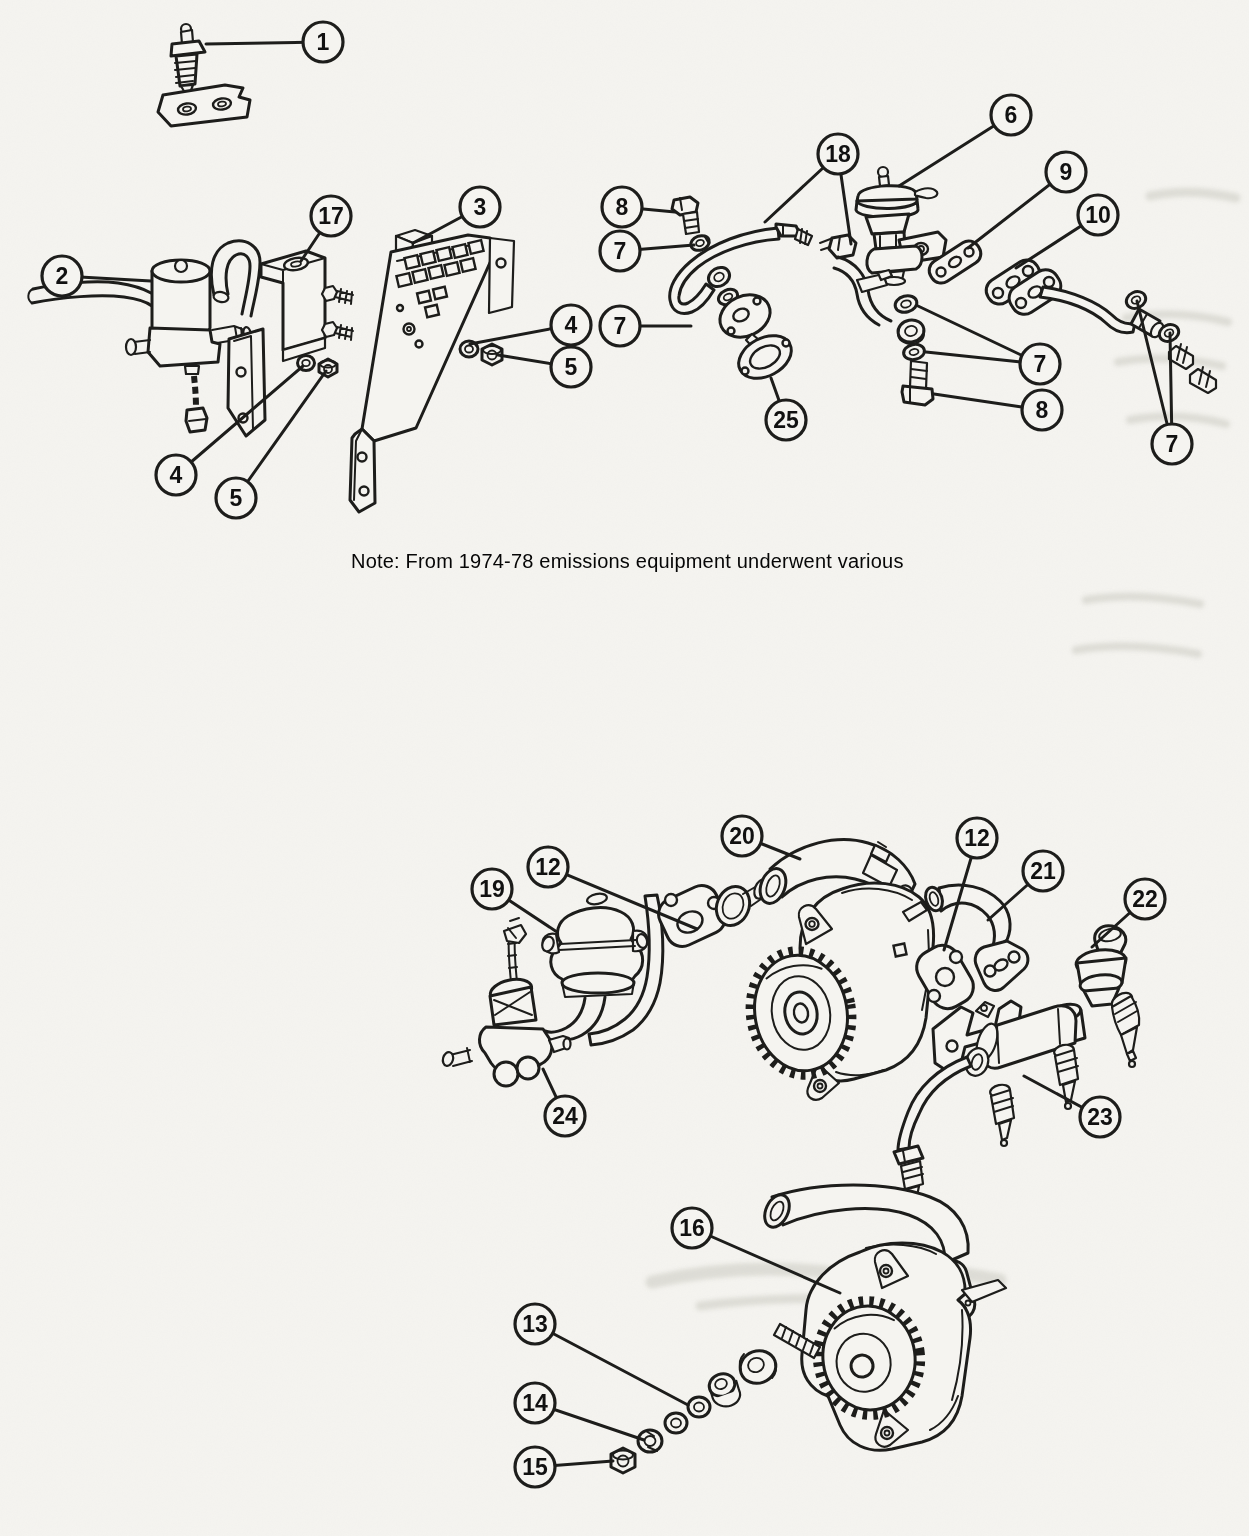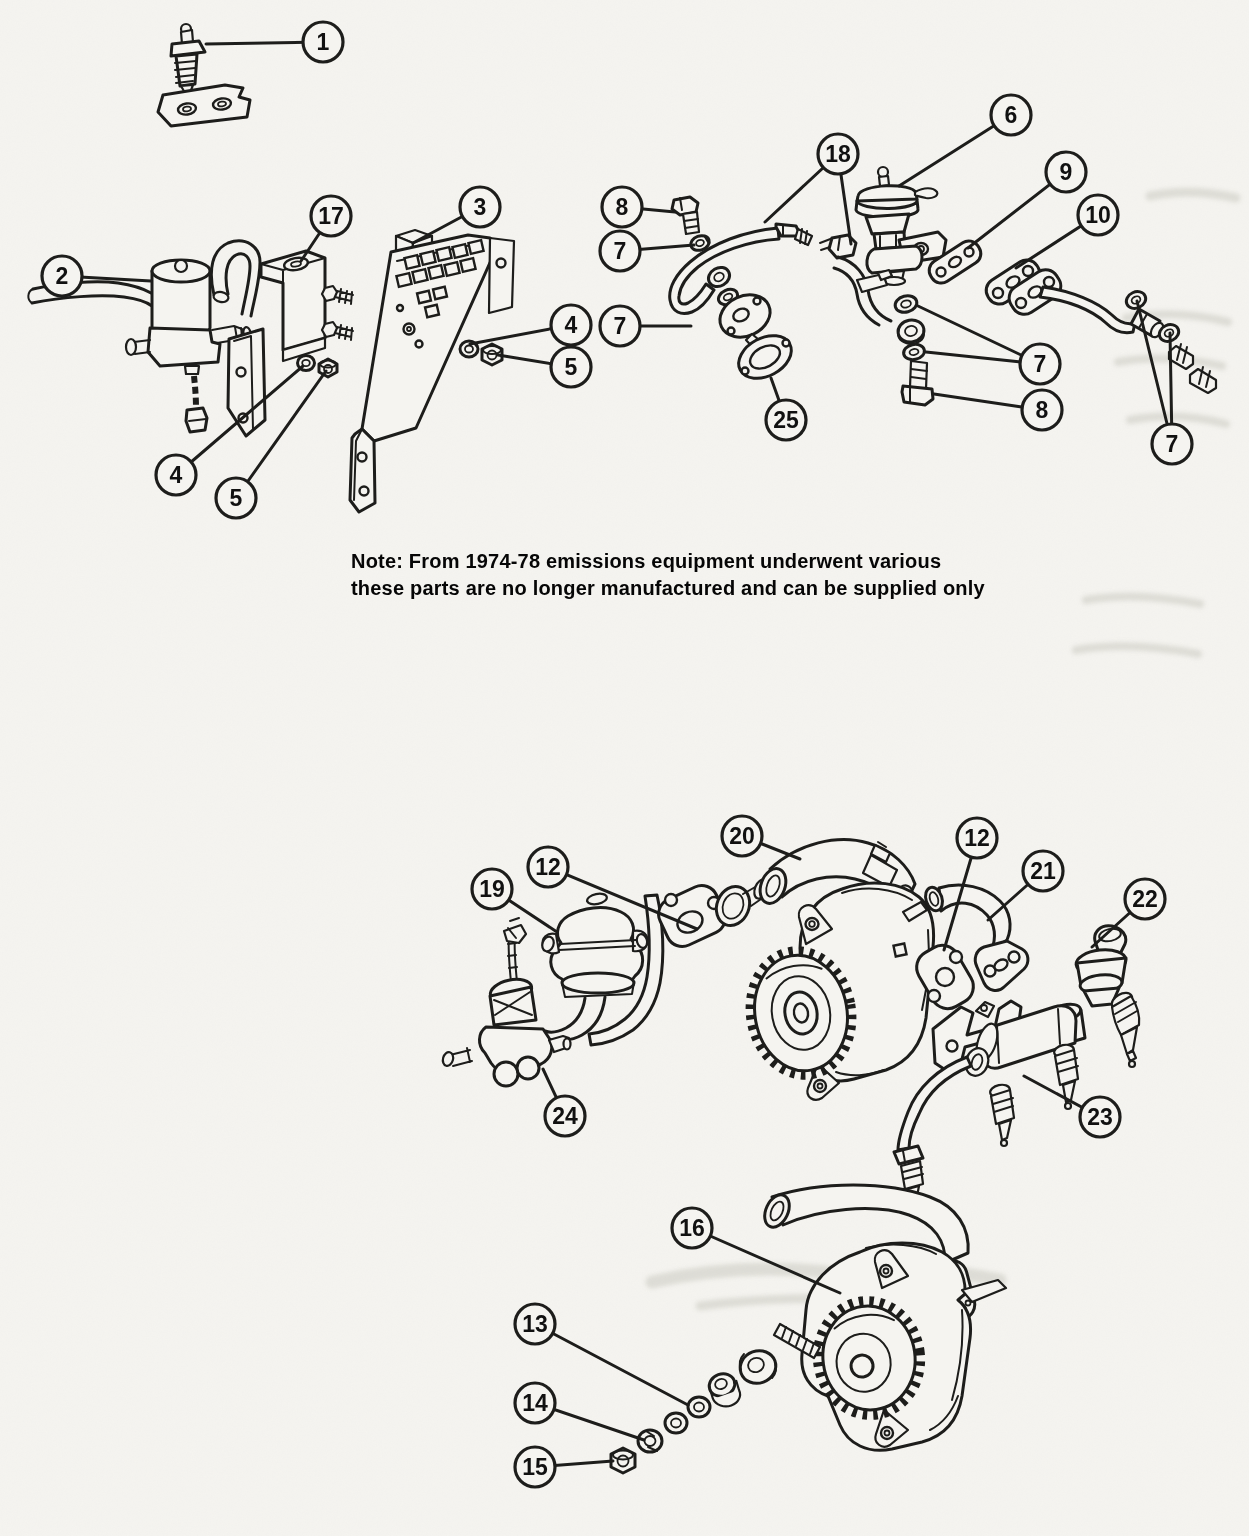--- a/index.html
+++ b/index.html
@@ -19,21 +19,21 @@
   .fill2{fill:var(--paper);stroke:var(--ink);stroke-width:2.2;stroke-linejoin:round;}
   .hole{fill:var(--paper);stroke:var(--ink);stroke-width:2.4;}
   .holeThin{fill:none;stroke:var(--ink);stroke-width:1.8;}
   .teeth{fill:none;stroke:var(--ink);stroke-width:10;stroke-dasharray:4.5 6;}
   .leader{stroke:var(--ink);stroke-width:3;stroke-linecap:round;}
   .callout-circle{fill:var(--paper);stroke:var(--ink);stroke-width:3.2;}
   .callout-num{font-family:"Liberation Sans","DejaVu Sans",sans-serif;font-weight:bold;font-size:23px;fill:#111;text-anchor:middle;}
   .ghost{stroke:#b9b7ae;stroke-linecap:round;fill:none;opacity:.38;}
   .note{
     position:absolute;left:351px;top:548px;width:760px;
-    font-weight:bold;font-size:20px;line-height:26.5px;letter-spacing:.2px;color:#060606;
+    font-weight:normal;font-size:20px;line-height:26.5px;letter-spacing:.2px;color:#060606;
   }
 </style>
 </head>
 <body>
 
 <svg id="scan" width="1249" height="1536" viewBox="0 0 1249 1536">
   <defs>
     <filter id="grain" x="0" y="0" width="100%" height="100%">
       <feTurbulence type="fractalNoise" baseFrequency="0.8" numOctaves="2" result="n"></feTurbulence>
       <feColorMatrix in="n" type="matrix" values="0 0 0 0 0.45  0 0 0 0 0.44  0 0 0 0 0.42  0 0 0 0.07 0"></feColorMatrix>
@@ -659,14 +659,13 @@
       <g>
         <line x1="535" y1="1467" x2="613" y2="1461" class="leader"></line>
         <circle cx="535" cy="1467" r="20" class="callout-circle"></circle>
         <text x="535" y="1467" dy="0.36em" class="callout-num">15</text>
       </g>
     </g>
 </svg>
 
 <div class="note">
   <div class="note-line">Note:  From 1974-78 emissions equipment underwent various</div>
-  <div class="note-line">these parts are no longer manufactured and can be supplied only</div>
 </div>
 
 </body></html>

